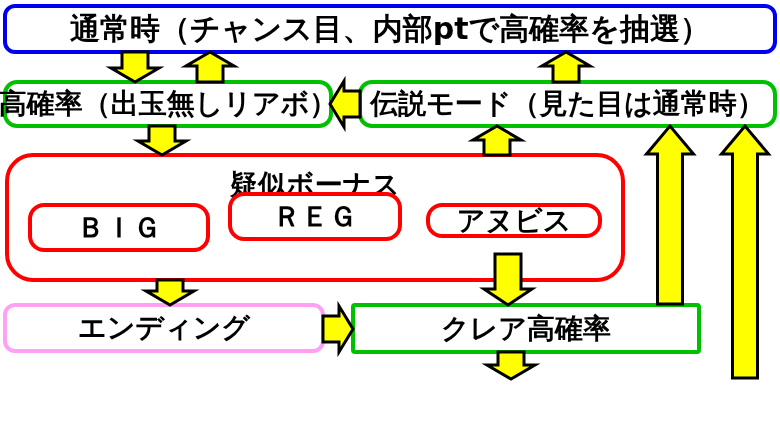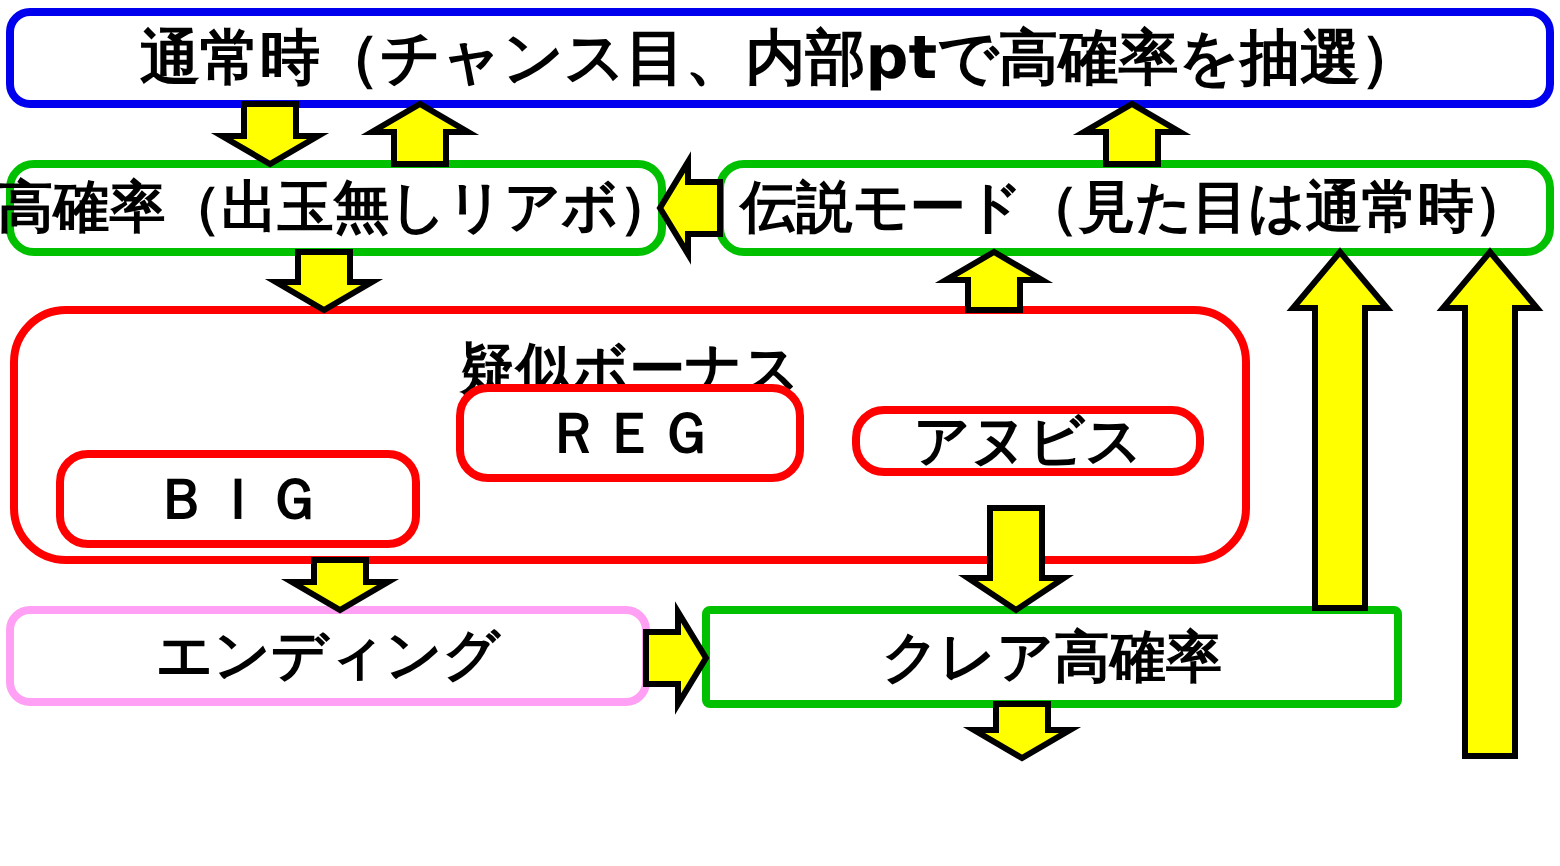--- a/index.html
+++ b/index.html
@@ -40,21 +40,21 @@
   </div>
 
   <div class="node" id="legend_mode" style="border-color: rgb(0, 192, 0);">
     <span>伝説モード（見た目は通常時）</span>
   </div>
 
   <div class="node" id="pseudo_bonus" style="border-color: rgb(255, 0, 0);">
     <span>疑似ボーナス</span>
   </div>
 
-  <div class="node" id="big" style="border-color: rgb(255, 0, 0); margin-top: 22px;">
+  <div class="node" id="big" style="border-color: rgb(255, 0, 0);">
     <span>ＢＩＧ</span>
   </div>
 
   <div class="node" id="reg" style="border-color: rgb(255, 0, 0);">
     <span>ＲＥＧ</span>
   </div>
 
   <div class="node" id="anubis" style="border-color: rgb(255, 0, 0);">
     <span>アヌビス</span>
   </div>

